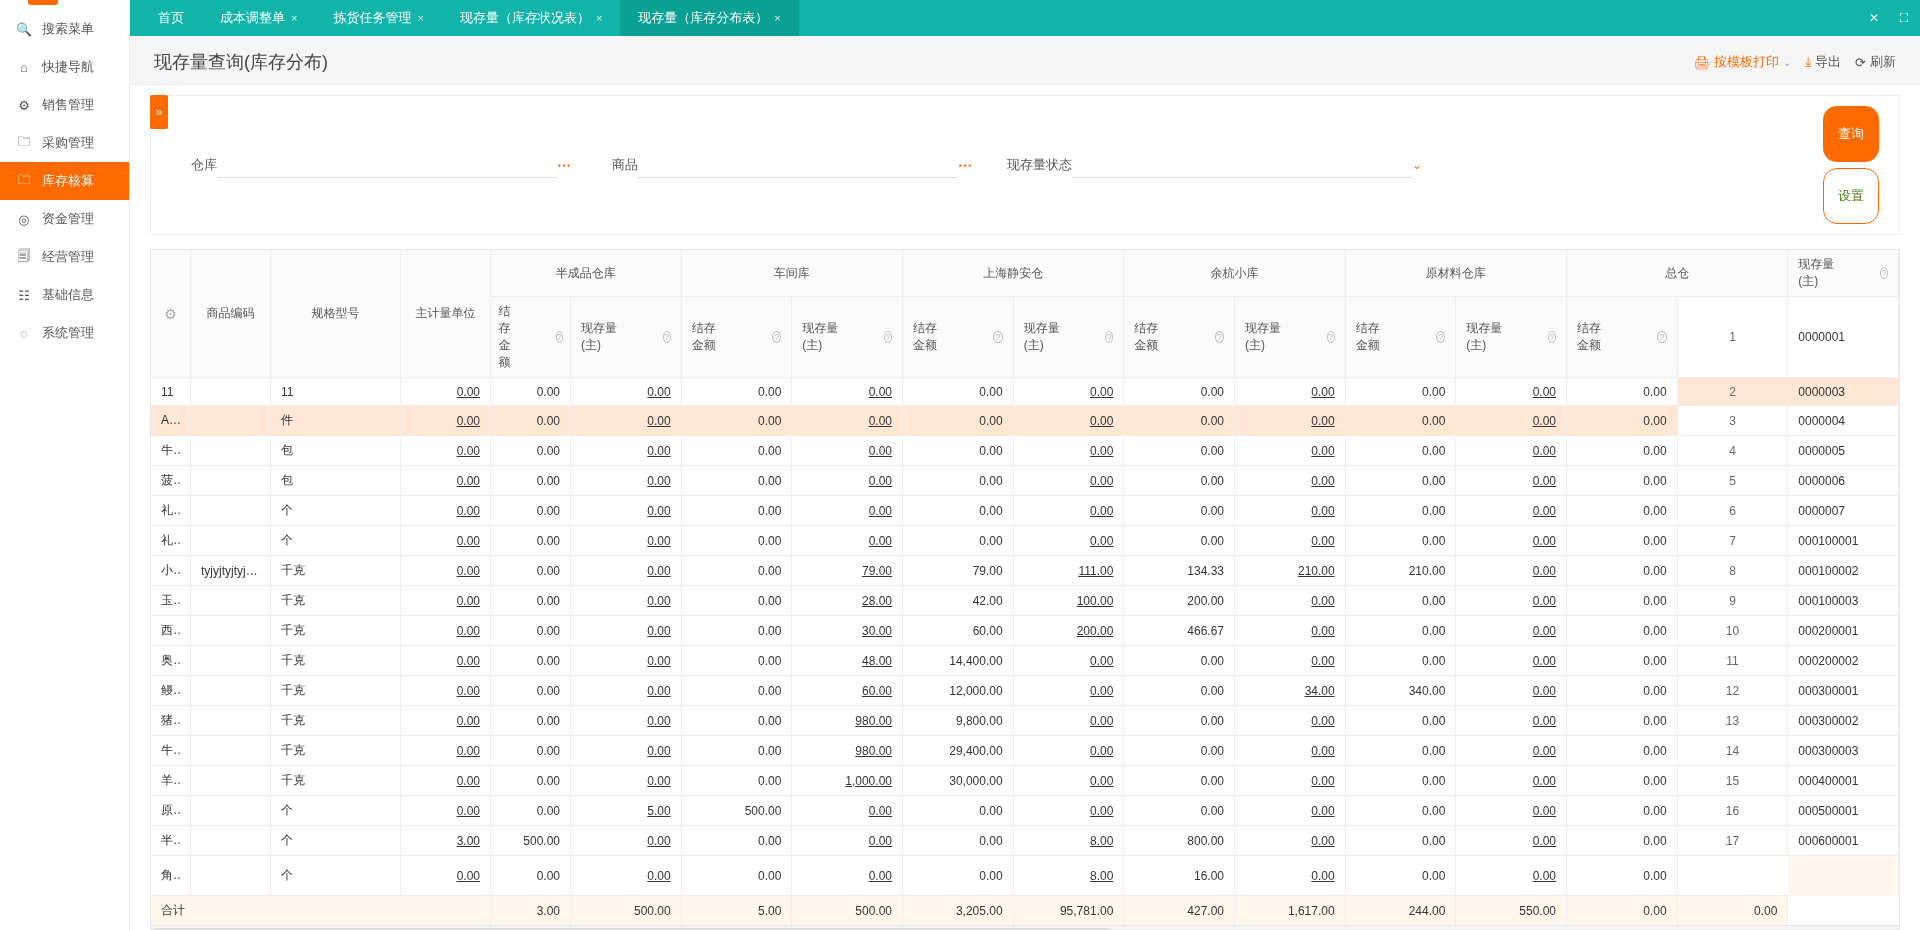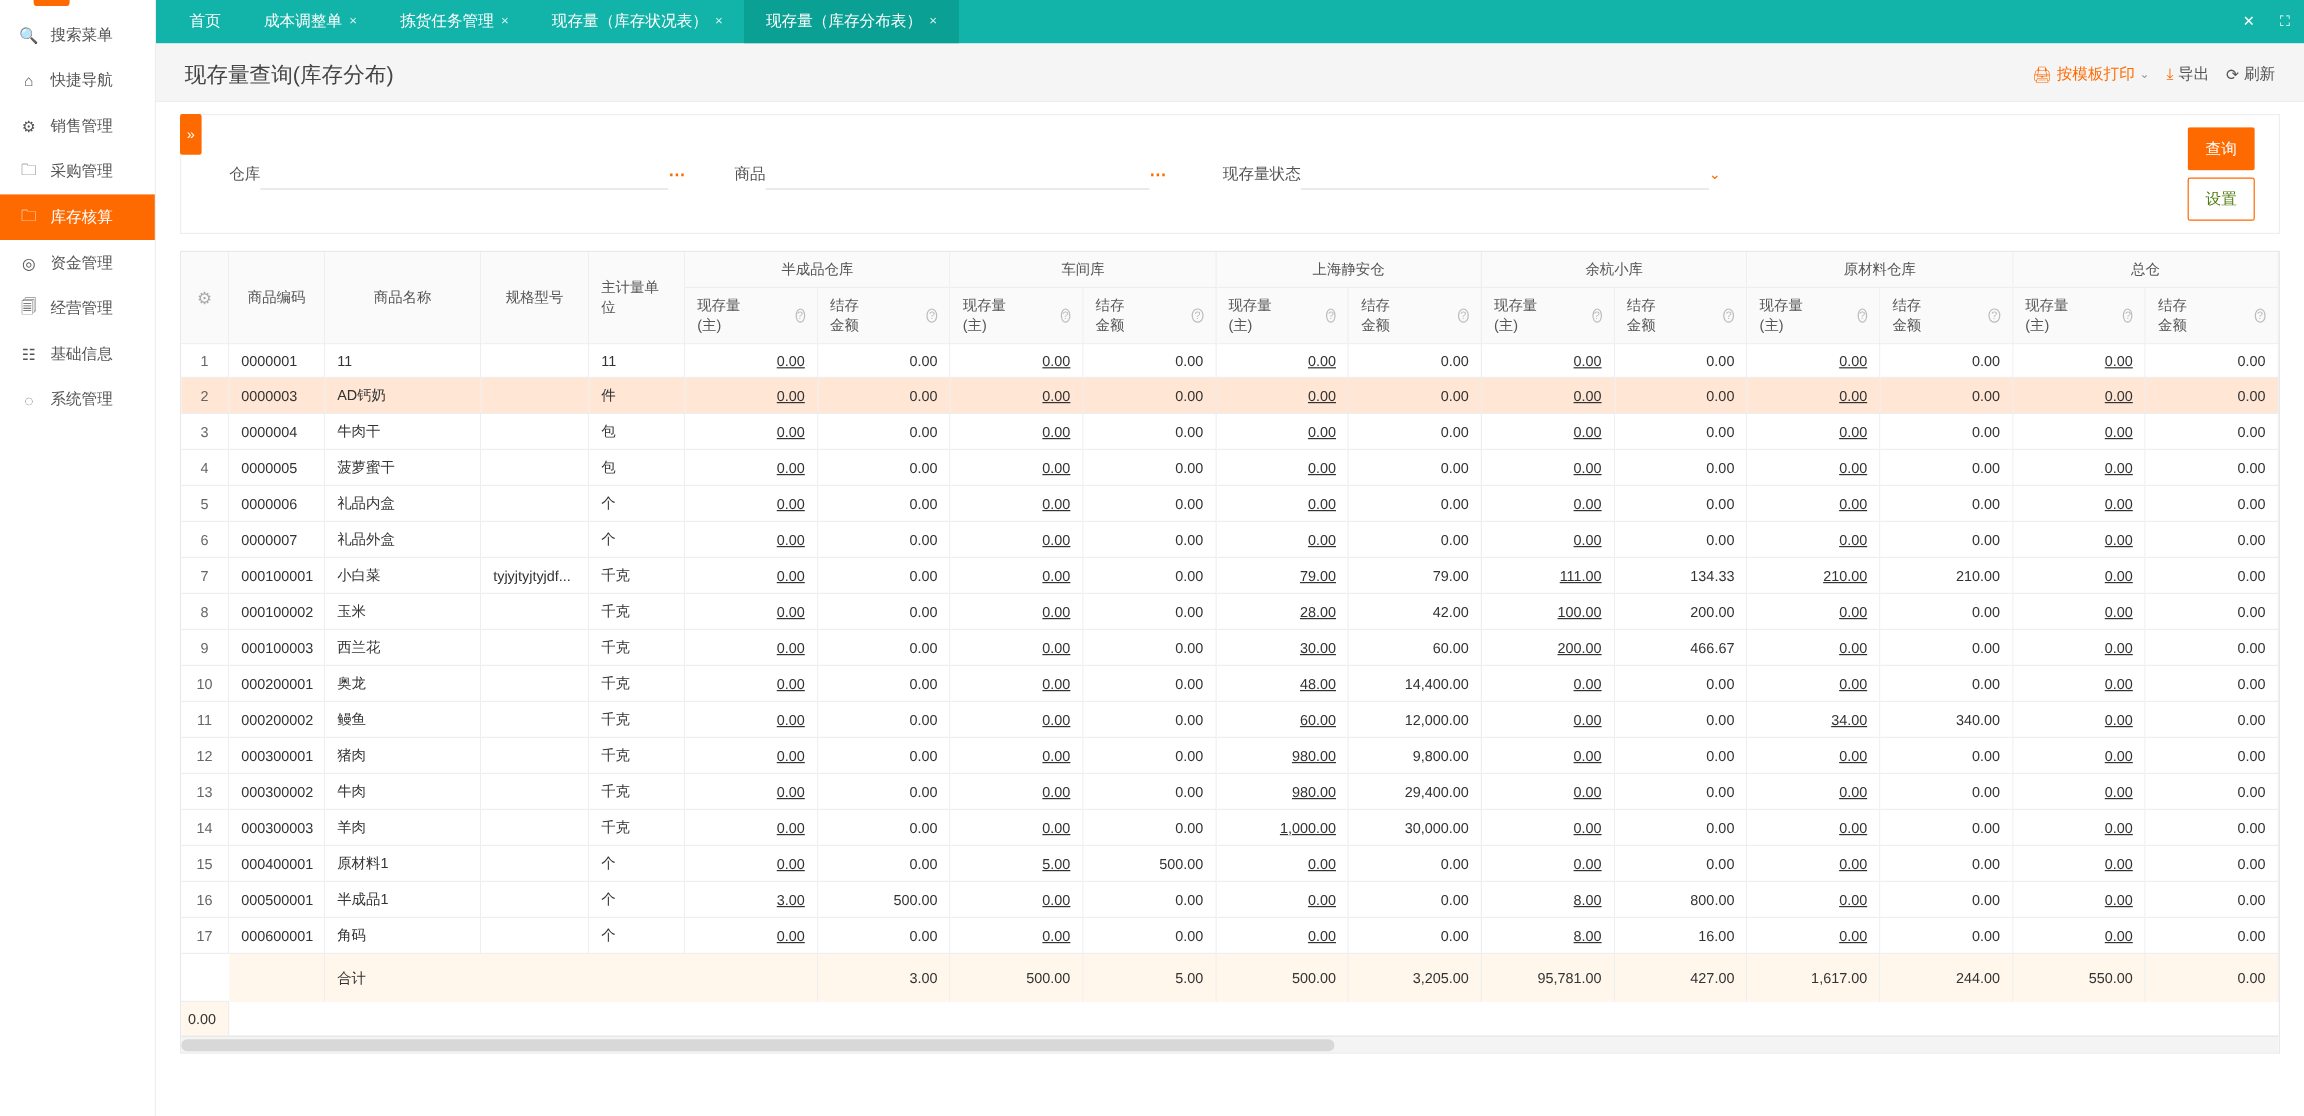--- a/index.html
+++ b/index.html
@@ -39,21 +39,21 @@
 .filter-row { display: flex; align-items: center; padding: 10px 20px 10px 40px; gap: 10px; }
 .fld { display: flex; align-items: center; }
 .fld-label { color: #555; font-size: 13px; white-space: nowrap; }
 .fld-input { border: none; border-bottom: 1px solid #ddd; height: 26px; outline: none; font-size: 13px; padding: 0 4px; background: transparent; }
 .fld-input.w1 { width: 340px; }
 .fld-input.w2 { width: 320px; }
 .fld-input.w3 { width: 340px; }
 .dots { color: #ff6a00; font-weight: bold; letter-spacing: 1px; cursor:pointer; font-size: 14px;}
 .chev-down { color: #ff6a00; font-size: 12px; cursor:pointer;}
 .filter-actions { margin-left: auto; display:flex; flex-direction: column; gap: 6px; }
-.btn { border: 1px solid transparent; border-radius: 2px; padding: 8px 14px; font-size: 13px; cursor: pointer; }
+.btn { border: 1px solid transparent; border-radius: 14px; padding: 18px 14px; font-size: 13px; cursor: pointer; }
 .btn-primary { background: #ff6a00; color: #fff; }
 .btn-outline { background: #fff; color: #4d7c0f; border-color: #ff6a00; }
 .expand-bar { text-align: center; padding: 6px 0; border-top: 1px solid #f2f2f2; color: #888; font-size: 12px; cursor: pointer; background:#fafafa;}
 
 
 .table-wrap { margin: 14px 20px 0 20px; border: 1px solid #e8e8e8; overflow: hidden; position: relative; }
 .grid { display: grid; }
 .hdr-row, .data-row, .foot-row { display: contents; }
 .cell { border-right: 1px solid #eee; border-bottom: 1px solid #eee; padding: 6px 10px; display:flex; align-items:center; font-size: 12px; background:#fff; min-height: 28px;}
 .cell.hdr { background: #fafafa; color: #555; justify-content: center; font-weight: 500; }
@@ -176,42 +176,39 @@
         <div class="fld">
           <span class="fld-label">仓库</span>
           <input class="fld-input w1" style="">
           <span class="dots">⋯</span>
         </div>
         <div class="fld" style="margin-left:30px;">
           <span class="fld-label">商品</span>
           <input class="fld-input w2" style="">
           <span class="dots">⋯</span>
         </div>
-        <div class="fld" style="margin-left:36px;">
+        <div class="fld" style="margin-left:24px;">
           <span class="fld-label">现存量状态</span>
           <input class="fld-input w3" style="">
           <span class="chev-down">⌄</span>
         </div>
         <div class="filter-actions">
           <button class="btn btn-primary">查询</button>
           <button class="btn btn-outline">设置</button>
         </div>
       </div>
     </div>
 
     <div class="table-wrap">
       <div class="grid colgroup" id="grid">
           <div class="cell hdr span5" style="grid-row:span 2">
             <span class="gear-ic">⚙</span>
           </div>
           <div class="cell hdr" style="grid-row:span 2">
             <span>商品编码</span>
-          </div>
-          <div class="cell hdr" style="grid-row:span 2">
-            <span>商品名称</span>
           </div>
           <div class="cell hdr" style="grid-row:span 2">
             <span>规格型号</span>
           </div>
           <div class="cell hdr" style="grid-row:span 2">
             <span>主计量单位</span>
           </div>
           <div class="cell hdr span2" style="grid-column:span 2">
             <span>半成品仓库</span>
           </div>

